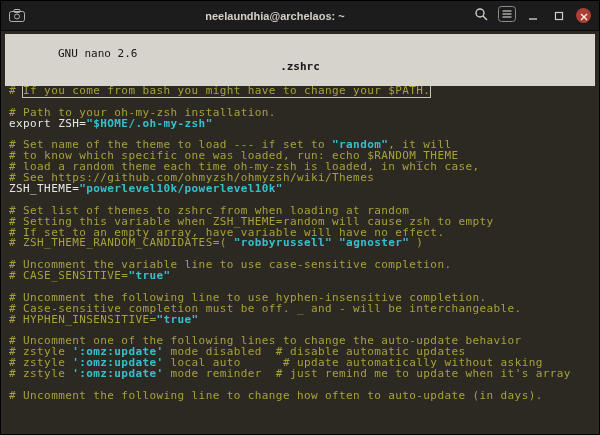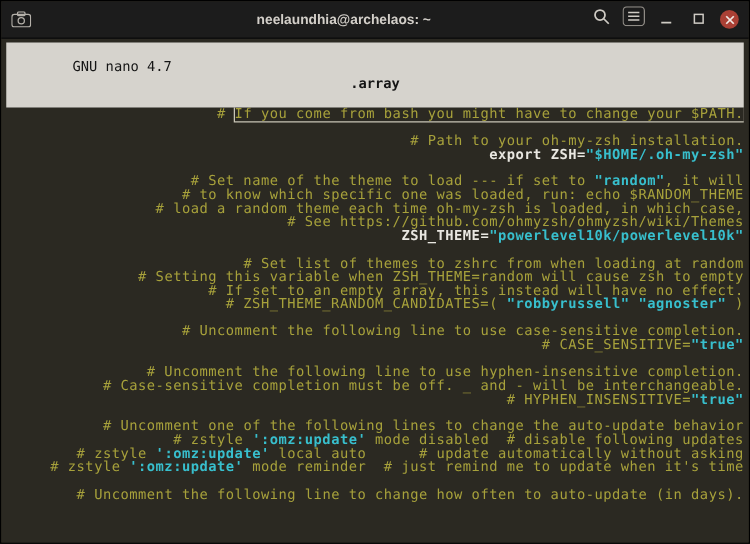--- a/index.html
+++ b/index.html
@@ -14,25 +14,25 @@
   .hbtn{display:flex;align-items:center;justify-content:center;width:18px;height:18px;cursor:pointer;}
   .hbtn.close{width:15px;height:15px;border-radius:50%;background:var(--close-button,#aa4035);}
   .appicon{display:flex;align-items:center;}
   
   .terminal{flex:1;display:flex;flex-direction:column;box-sizing:border-box;
             background:var(--terminal-bg,#2b2922);padding:3px 4px 12px 4px;
             font-family:"DejaVu Sans Mono","Liberation Mono",monospace;font-size:11px;color:var(--plain,#e9e7e1);}
   .nano-titlebar{flex:0 0 13px;line-height:13px;background:var(--bar-bg,#d6d3cd);color:var(--bar-text,#151515);
                  position:relative;white-space:pre;}
   .nano-file{position:absolute;left:0;right:0;text-align:center;font-weight:bold;}
-  .editor{flex:1;overflow:hidden;padding-left:4px;text-align:right;}
+  .editor{flex:1;overflow:hidden;padding-left:4px;}
   .line{height:10.9px;line-height:10.9px;white-space:pre;letter-spacing:0.4px;}
   .seg-c{color:var(--comment,#a7a13b);}
   .seg-cb{color:var(--comment,#a7a13b);outline:1px solid #c9c5b6;}
-  .seg-p{color:var(--plain,#e9e7e1);font-weight:bold;}
+  .seg-p{color:var(--plain,#e9e7e1);font-weight:normal;}
   .seg-s{color:var(--string,#38bfcd);font-weight:bold;}
   .statusline{flex:0 0 13px;line-height:13px;text-align:center;white-space:pre;}
 </style>
 </head>
 <body>
 
 <div class="window">
 
   <div class="headerbar">
     <span class="appicon">
@@ -82,51 +82,51 @@
             <line x1="1" y1="1" x2="7" y2="7" stroke="#f0e9e4" stroke-width="1.4"></line>
             <line x1="7" y1="1" x2="1" y2="7" stroke="#f0e9e4" stroke-width="1.4"></line>
           </svg>
         </span>
       </div>
     </div>
   </div>
 
   <div class="terminal">
     <div class="nano-titlebar">
-      <span class="nano-app">  GNU nano 4.7</span>
-      <span class="nano-file">.array</span>
+      <span class="nano-app">  GNU nano 2.6</span>
+      <span class="nano-file">.zshrc</span>
     </div>
     <div class="editor">
         <div class="line"><span class="seg-c"># </span><span class="seg-cb">If you come from bash you might have to change your $PATH.</span></div>
         <div class="line">&nbsp;</div>
         <div class="line"><span class="seg-c"># Path to your oh-my-zsh installation.</span></div>
         <div class="line"><span class="seg-p">export ZSH=</span><span class="seg-s">"$HOME/.oh-my-zsh"</span></div>
         <div class="line">&nbsp;</div>
         <div class="line"><span class="seg-c"># Set name of the theme to load --- if set to </span><span class="seg-s">"random"</span><span class="seg-c">, it will</span></div>
         <div class="line"><span class="seg-c"># to know which specific one was loaded, run: echo $RANDOM_THEME</span></div>
         <div class="line"><span class="seg-c"># load a random theme each time oh-my-zsh is loaded, in which case,</span></div>
         <div class="line"><span class="seg-c"># See https://github.com/ohmyzsh/ohmyzsh/wiki/Themes</span></div>
         <div class="line"><span class="seg-p">ZSH_THEME=</span><span class="seg-s">"powerlevel10k/powerlevel10k"</span></div>
         <div class="line">&nbsp;</div>
         <div class="line"><span class="seg-c"># Set list of themes to zshrc from when loading at random</span></div>
         <div class="line"><span class="seg-c"># Setting this variable when ZSH_THEME=random will cause zsh to empty</span></div>
-        <div class="line"><span class="seg-c"># If set to an empty array, this instead will have no effect.</span></div>
+        <div class="line"><span class="seg-c"># If set to an empty array, have variable will have no effect.</span></div>
         <div class="line"><span class="seg-c"># ZSH_THEME_RANDOM_CANDIDATES=( </span><span class="seg-s">"robbyrussell"</span><span class="seg-c"> </span><span class="seg-s">"agnoster"</span><span class="seg-c"> )</span></div>
         <div class="line">&nbsp;</div>
-        <div class="line"><span class="seg-c"># Uncomment the following line to use case-sensitive completion.</span></div>
+        <div class="line"><span class="seg-c"># Uncomment the variable line to use case-sensitive completion.</span></div>
         <div class="line"><span class="seg-c"># CASE_SENSITIVE=</span><span class="seg-s">"true"</span></div>
         <div class="line">&nbsp;</div>
         <div class="line"><span class="seg-c"># Uncomment the following line to use hyphen-insensitive completion.</span></div>
         <div class="line"><span class="seg-c"># Case-sensitive completion must be off. _ and - will be interchangeable.</span></div>
         <div class="line"><span class="seg-c"># HYPHEN_INSENSITIVE=</span><span class="seg-s">"true"</span></div>
         <div class="line">&nbsp;</div>
         <div class="line"><span class="seg-c"># Uncomment one of the following lines to change the auto-update behavior</span></div>
-        <div class="line"><span class="seg-c"># zstyle </span><span class="seg-s">':omz:update'</span><span class="seg-c"> mode disabled  # disable following updates</span></div>
+        <div class="line"><span class="seg-c"># zstyle </span><span class="seg-s">':omz:update'</span><span class="seg-c"> mode disabled  # disable automatic updates</span></div>
         <div class="line"><span class="seg-c"># zstyle </span><span class="seg-s">':omz:update'</span><span class="seg-c"> local auto      # update automatically without asking</span></div>
-        <div class="line"><span class="seg-c"># zstyle </span><span class="seg-s">':omz:update'</span><span class="seg-c"> mode reminder  # just remind me to update when it's time</span></div>
+        <div class="line"><span class="seg-c"># zstyle </span><span class="seg-s">':omz:update'</span><span class="seg-c"> mode reminder  # just remind me to update when it's array</span></div>
         <div class="line">&nbsp;</div>
         <div class="line"><span class="seg-c"># Uncomment the following line to change how often to auto-update (in days).</span></div>
       </div>
     <div class="statusline">
       
     </div>
 
   </div>
 
 </div>

